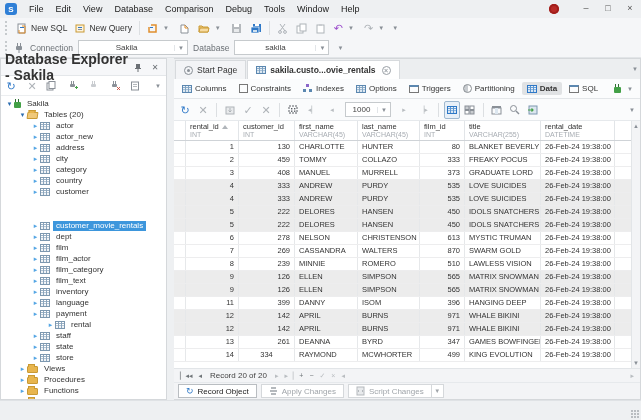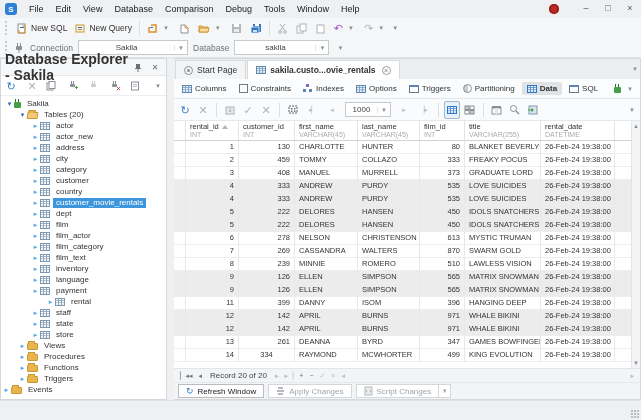--- a/index.html
+++ b/index.html
@@ -381,28 +381,28 @@
             <span class="tree-label">city</span>
           </div>
           <div class="tree-row" style="padding-left: 30px;">
             <span class="tree-arrow collapsed">▸</span>
             <span class="ti ti-table"></span>
             <span class="tree-label">category</span>
           </div>
           <div class="tree-row" style="padding-left: 30px;">
             <span class="tree-arrow collapsed">▸</span>
             <span class="ti ti-table"></span>
+            <span class="tree-label">country</span>
+          </div>
+          <div class="tree-row" style="padding-left: 30px;">
+            <span class="tree-arrow collapsed">▸</span>
+            <span class="ti ti-table"></span>
             <span class="tree-label">customer</span>
           </div>
-          <div class="tree-row" style="padding-left: 30px;">
-            <span class="tree-arrow collapsed">▸</span>
-            <span class="ti ti-table"></span>
-            <span class="tree-label">country</span>
-          </div>
-          <div class="tree-row sel" style="padding-left: 30px;">
+          <div class="tree-row sel" style="padding-left: 30px; margin-top: 23px;">
             <span class="tree-arrow collapsed">▸</span>
             <span class="ti ti-table"></span>
             <span class="tree-label">customer_movie_rentals</span>
           </div>
           <div class="tree-row" style="padding-left: 30px;">
             <span class="tree-arrow collapsed">▸</span>
             <span class="ti ti-table"></span>
             <span class="tree-label">dept</span>
           </div>
           <div class="tree-row" style="padding-left: 30px;">
@@ -878,21 +878,21 @@
         <span class="rn-btn disabled">✓</span>
         <span class="rn-btn disabled">×</span>
         <span class="rn-btn disabled">◂</span>
         <span class="rn-track"></span>
         <span class="rn-btn disabled">▸</span>
       </div>
 
       <div class="action-bar">
         <div class="act-btn">
           <span class="glyph c-blue" style="font-size:9px">↻</span>
-          <span>Refresh Window</span>
+          <span>Record Object</span>
         </div>
         <div class="act-btn disabled">
           <span>
               <svg width="9" height="10" viewBox="0 0 9 10">
                 <rect x="2" y="1" width="5" height="2" fill="#b5b9bd"></rect>
                 <rect x="1" y="4" width="7" height="2" fill="#b5b9bd"></rect>
                 <rect x="2" y="7" width="5" height="2" fill="#b5b9bd"></rect>
               </svg>
             </span>
           <span>Apply Changes</span>

